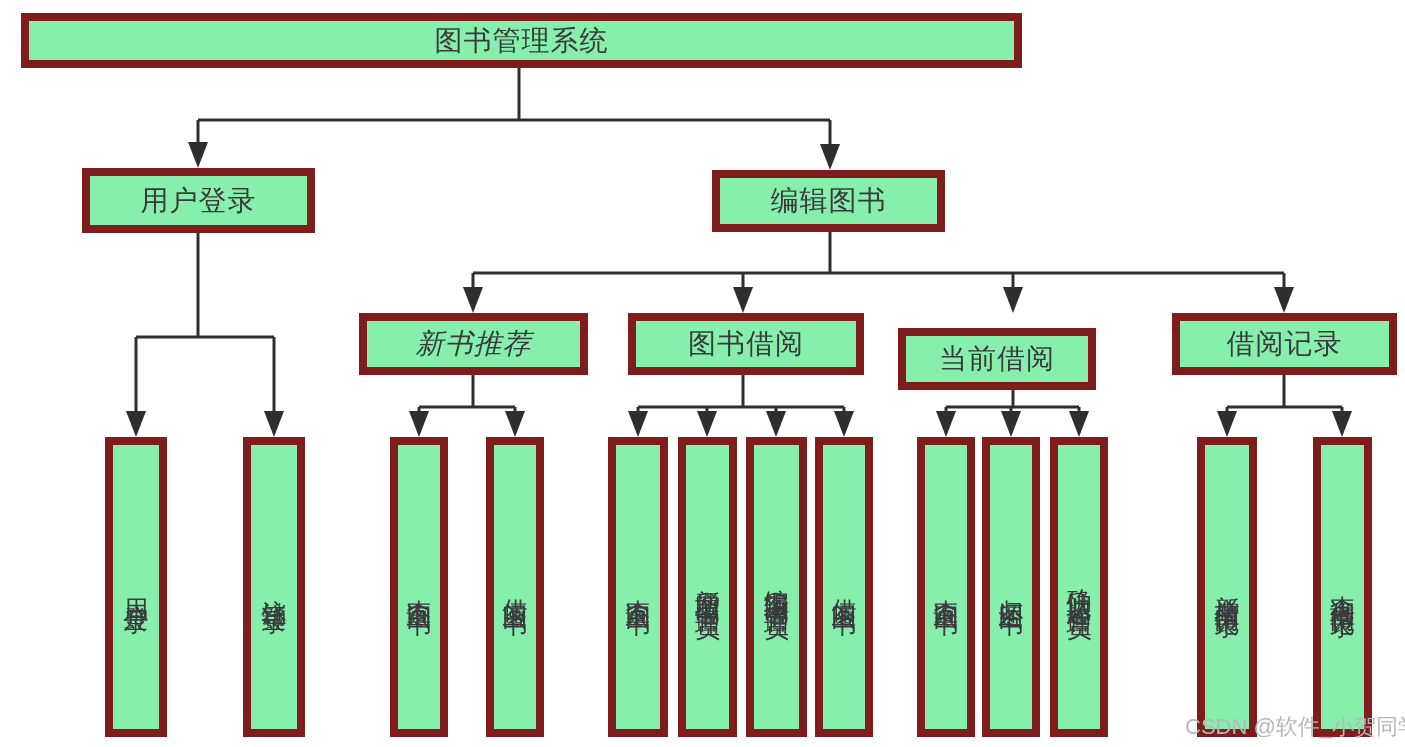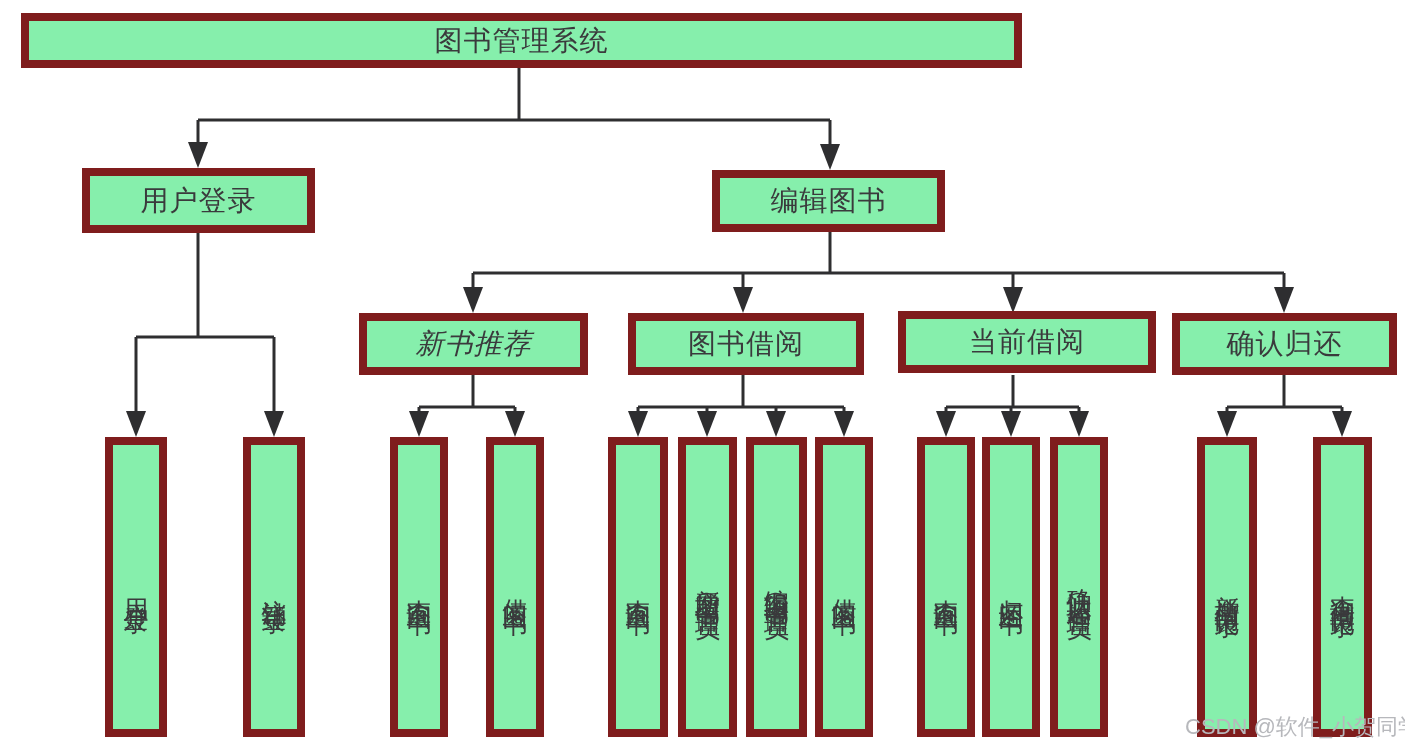--- a/index.html
+++ b/index.html
@@ -127,25 +127,25 @@
   <div class="box" style="left:712px; top:170px; width:233px; height:62px;">
     <span class="hlabel">编辑图书</span>
   </div>
 
   <div class="box" style="left:359px; top:313px; width:229px; height:62px;font-style:italic;">
     <span class="hlabel">新书推荐</span>
   </div>
   <div class="box" style="left:628px; top:313px; width:236px; height:62px;">
     <span class="hlabel">图书借阅</span>
   </div>
-  <div class="box" style="left:898px; top:311px; width:258px; height:62px;">
+  <div class="box" style="left:898px; top:328px; width:198px; height:62px;">
     <span class="hlabel">当前借阅</span>
   </div>
   <div class="box" style="left:1172px; top:313px; width:225px; height:62px;">
-    <span class="hlabel">确认归还</span>
+    <span class="hlabel">借阅记录</span>
   </div>
 
   <div class="box leaf" style="left:105px; top:437px; width:62px; height:300px;">
     <span class="vtext">用户登录</span>
   </div>
   <div class="box leaf" style="left:243px; top:437px; width:62px; height:300px;">
     <span class="vtext">注销登录</span>
   </div>
 
   <div class="box leaf" style="left:390px; top:437px; width:58px; height:300px;">

